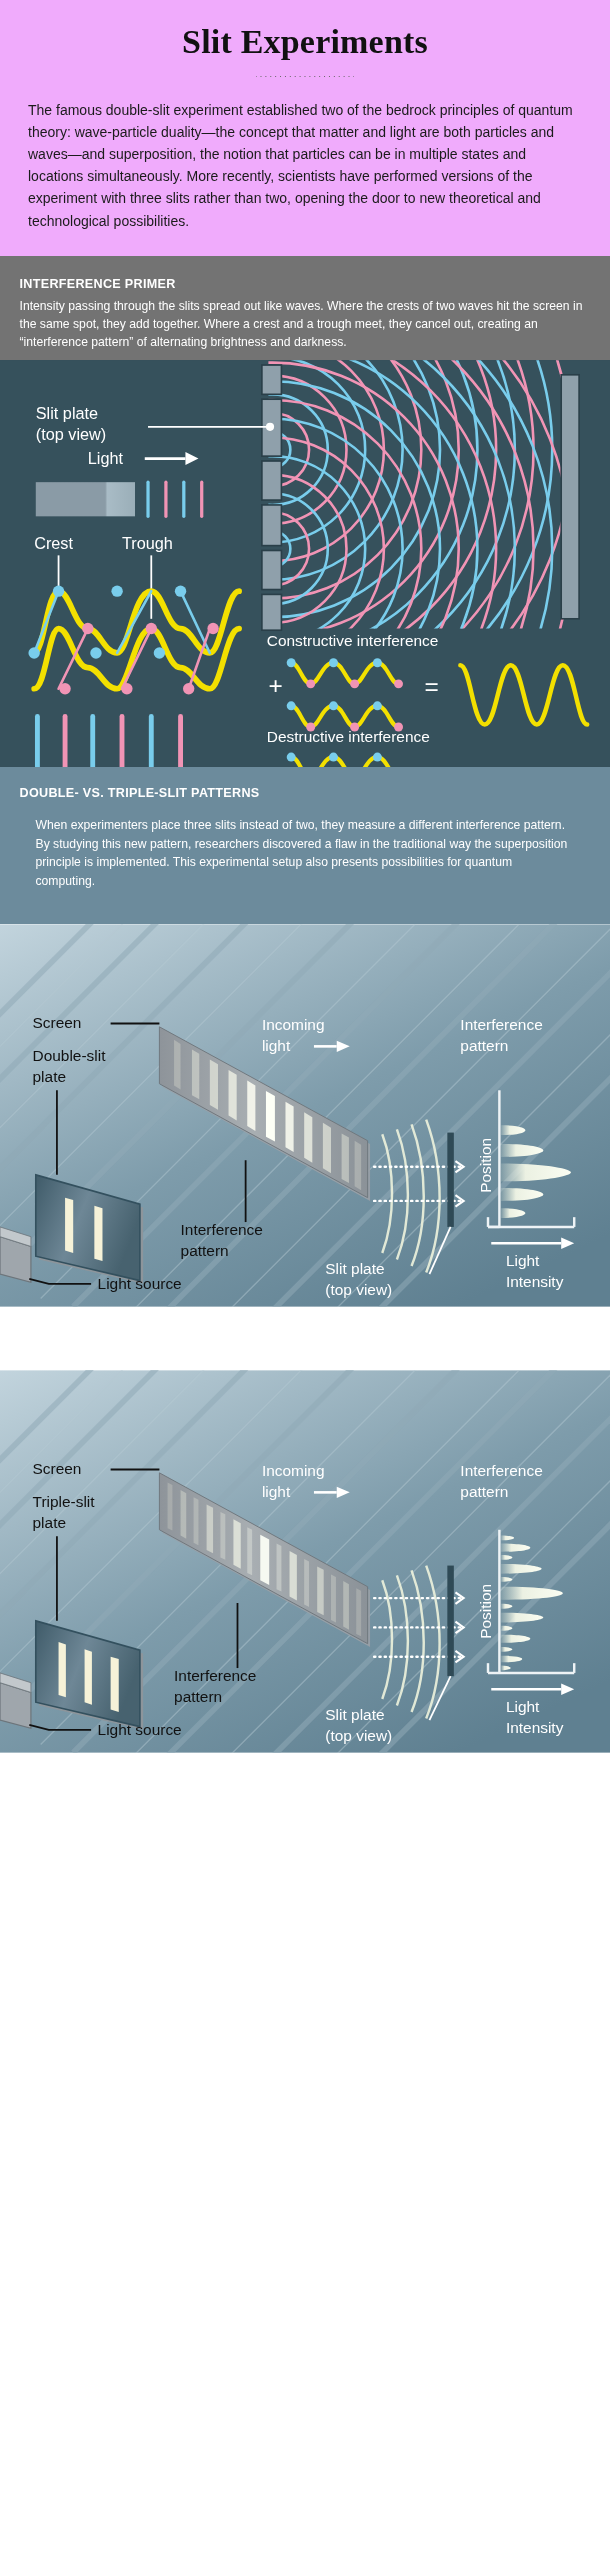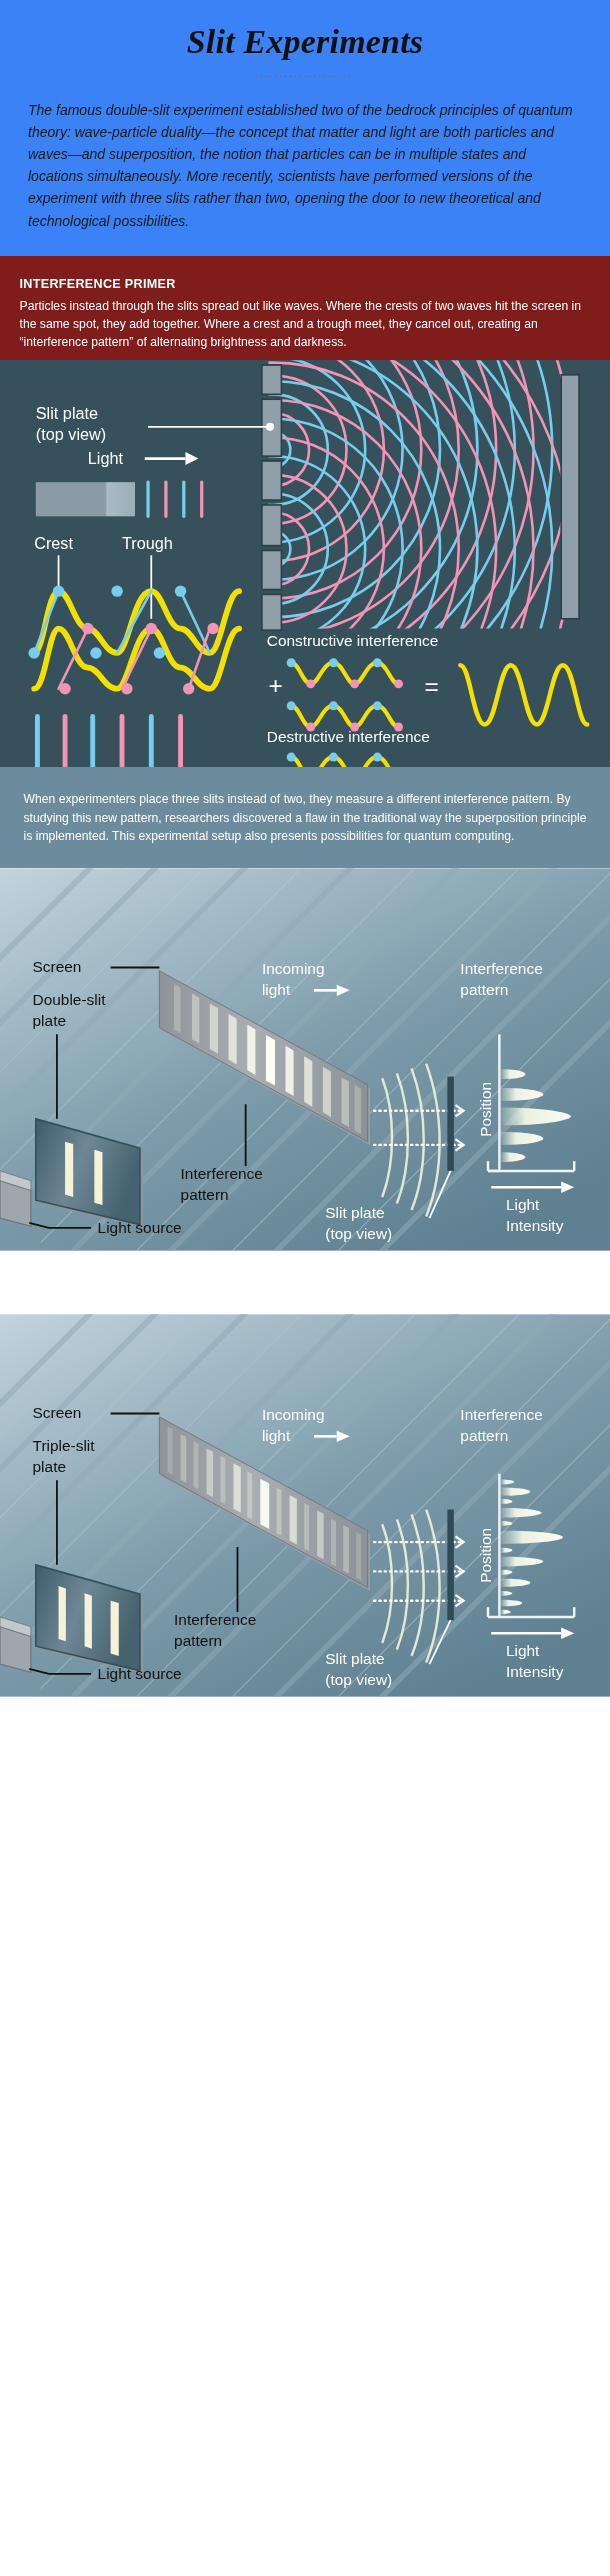--- a/index.html
+++ b/index.html
@@ -1,42 +1,42 @@
 <!DOCTYPE html>
 <html style="font-size:13px"><head>
 <meta charset="utf-8">
 <style>
   html,body{margin:0;padding:0;background:#fff;}
   body{width:610px;font-family:"Liberation Sans",sans-serif;-webkit-font-smoothing:antialiased;}
   .page{width:610px;position:relative;overflow:hidden;}
 
   
-  .hero{background:#3b82f6;padding:21px 28px 24.4px 28px;font-style:italic;}
+  .hero{background:#f0abfc;padding:21px 28px 24.4px 28px;}
   .hero h1{
     font-family:"Liberation Serif",serif;
     font-weight:bold;font-size:34px;line-height:1.05;
     text-align:center;margin:3.3px 0 0 0;color:#111;letter-spacing:0.2px;
   }
   .dotrule{width:98px;height:3.3px;margin:14.7px auto 21px auto;
     background-image:radial-gradient(circle, #666 0.7px, rgba(0,0,0,0) 0.9px);
     background-size:4.9px 3.3px;background-repeat:repeat-x;background-position:center;}
   .hero p{font-size:14px;line-height:1.58;color:#1b1b1b;margin:0;}
 
   
-  .primer{background:#7f1d1d;padding:21px 19.5px 8.1px 19.5px;color:#fff;}
+  .primer{background:#737373;padding:21px 19.5px 8.1px 19.5px;color:#fff;}
   .primer h2{font-size:12.6px;font-weight:bold;letter-spacing:0.3px;margin:0 0 5.7px 0;}
   .primer p{font-size:12.2px;line-height:1.5;margin:0;}
 
   .wavestage{position:relative;background:#36515c;height:407px;}
   .wavestage svg{display:block;}
 
   
   .midband{background:#6c8b9c;padding:19.5px 19.5px 18px 19.5px;color:#fff;}
   .midband h2{font-size:12.6px;font-weight:bold;letter-spacing:0.3px;margin:0 0 4.9px 0;}
-  .midband p{font-size:12.2px;line-height:1.52;margin:4px;}
+  .midband p{font-size:12.2px;line-height:1.52;margin:16px;}
 
   
   .panel{position:relative;height:442px;overflow:hidden;}
   .panel + .panel{border-top:4.9px solid #ffffff;}
   .panel svg{display:block;position:absolute;top:0;left:0;}
   .footgap{height:8.1px;background:#fff;}
   text{font-family:"Liberation Sans",sans-serif;}
 </style>
 </head>
 <body>
@@ -44,21 +44,21 @@
 <div class="page">
 
   <section class="hero">
     <h1>Slit Experiments</h1>
     <div class="dotrule"></div>
     <p>The famous double-slit experiment established two of the bedrock principles of quantum theory: wave-particle duality—the concept that matter and light are both particles and waves—and superposition, the notion that particles can be in multiple states and locations simultaneously. More recently, scientists have performed versions of the experiment with three slits rather than two, opening the door to new theoretical and technological possibilities.</p>
   </section>
 
   <section class="primer">
     <h2>INTERFERENCE PRIMER</h2>
-    <p>Particles instead through the slits spread out like waves. Where the crests of two waves hit the screen in the same spot, they add together. Where a crest and a trough meet, they cancel out, creating an “interference pattern” of alternating brightness and darkness.</p>
+    <p>Intensity passing through the slits spread out like waves. Where the crests of two waves hit the screen in the same spot, they add together. Where a crest and a trough meet, they cancel out, creating an “interference pattern” of alternating brightness and darkness.</p>
   </section>
 
   <div class="wavestage">
     <svg width="610" height="407" viewBox="0 0 750 500">
       <defs>
         <clipPath id="wavefield">
           <rect x="330" y="0" width="370" height="330"></rect>
         </clipPath>
       </defs>
       <rect x="0" y="0" width="750" height="500" fill="#36515c"></rect>
@@ -234,20 +234,21 @@
         <circle cx="382" cy="514" r="5.5" fill="#f194b5"></circle>
           <circle cx="436" cy="514" r="5.5" fill="#f194b5"></circle>
           <circle cx="490" cy="514" r="5.5" fill="#f194b5"></circle>
       </g>
       <text x="522" y="520" fill="#ffffff" font-size="30">=</text>
       <line x1="562" y1="510" x2="722" y2="510" stroke="#f3e000" stroke-width="5.5" stroke-linecap="round"></line>
     </svg>
   </div>
 
   <section class="midband">
+    <h2>DOUBLE- VS. TRIPLE-SLIT PATTERNS</h2>
     <p>When experimenters place three slits instead of two, they measure a different interference pattern. By studying this new pattern, researchers discovered a flaw in the traditional way the superposition principle is implemented. This experimental setup also presents possibilities for quantum computing.</p>
   </section>
 
   <div class="panel">
     <svg width="610" height="383" viewBox="0 0 750 470">
       <defs>
         <linearGradient id="bgA" x1="0" y1="0" x2="0.75" y2="1">
           <stop offset="0%" stop-color="#c2d4dd"></stop>
           <stop offset="55%" stop-color="#7e9cab"></stop>
           <stop offset="100%" stop-color="#5f8091"></stop>

